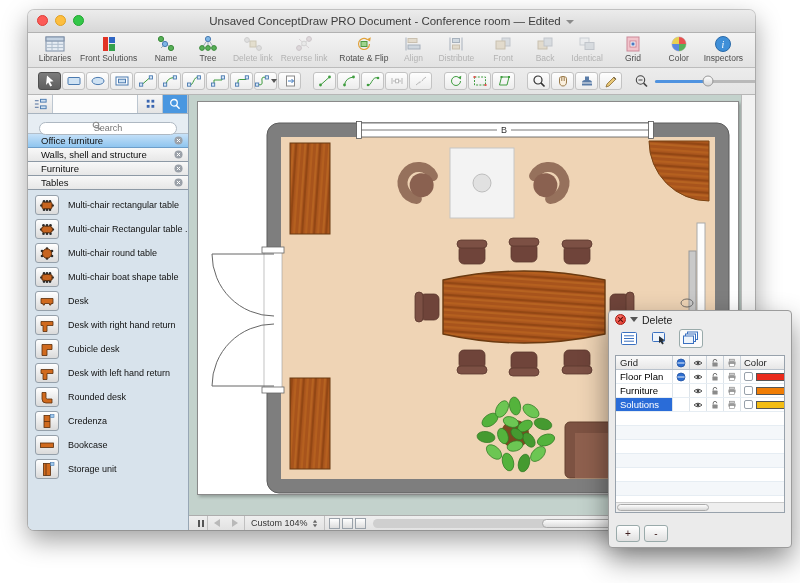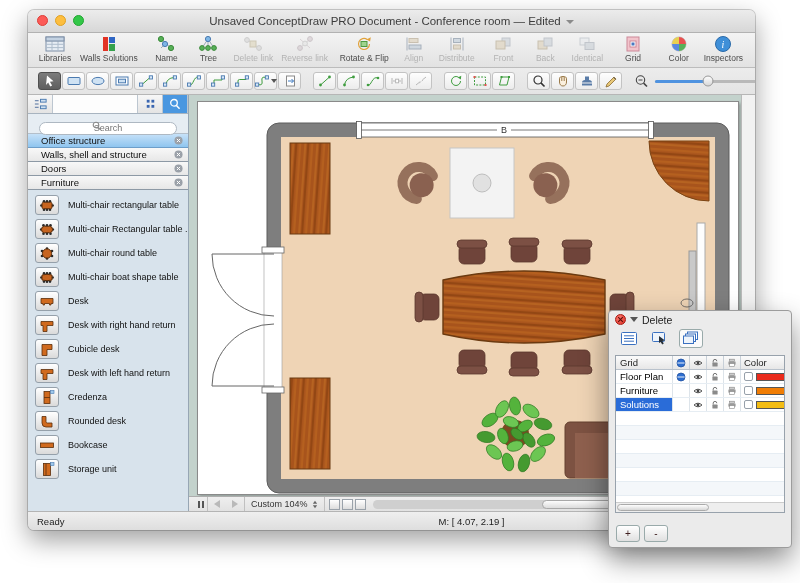--- a/index.html
+++ b/index.html
@@ -173,21 +173,21 @@
             <span class="tb-label">Libraries</span>
           </div>
           <div class="tb-item">
             <span class="tb-ic">
               <svg viewBox="0 0 22 18">
                 <rect x="5" y="2" width="5" height="14" fill="#e23325"></rect>
                 <rect x="11" y="2" width="6" height="6" fill="#2f66c4"></rect>
                 <rect x="11" y="9" width="6" height="7" fill="#35a14c"></rect>
               </svg>
             </span>
-            <span class="tb-label">Walls Solutions</span>
+            <span class="tb-label">Front Solutions</span>
           </div>
         </div>
         <div class="tb-group">
           <div class="tb-item">
             <span class="tb-ic">
               <svg viewBox="0 0 22 18">
                 <path d="M6 4l10 9M6 13l4-4" stroke="#9aa8b4" fill="none"></path>
                 <circle cx="6" cy="4" r="2.6" fill="#57b057" stroke="#3a8a3a"></circle>
                 <circle cx="16" cy="13" r="2.6" fill="#57b057" stroke="#3a8a3a"></circle>
                 <circle cx="10" cy="9" r="2.6" fill="#7fb7e6" stroke="#4a7ab0"></circle>
@@ -589,48 +589,48 @@
             <span style="position:absolute;left:27px;top:2px;display:flex;">
                 <svg viewBox="0 0 10 10">
                   <circle cx="4" cy="4" r="2.8" fill="none" stroke="#8a8a8a" stroke-width="1.1"></circle>
                   <path d="M6 6.2l2.6 2.6" stroke="#8a8a8a" stroke-width="1.2"></path>
                 </svg>
               </span>
           </span>
         </div>
         <ul class="cats">
             <li class="cat selected">
-              <span>Office structure</span>
+              <span>Office furniture</span>
               <span class="cat-close">
                 <svg viewBox="0 0 10 10">
                   <circle cx="5" cy="5" r="4.5" fill="#9aa0a8"></circle>
                   <path d="M3.2 3.2l3.6 3.6M6.8 3.2L3.2 6.8" stroke="#fff" stroke-width="1.1"></path>
                 </svg>
               </span>
             </li>
             <li class="cat">
               <span>Walls, shell and structure</span>
               <span class="cat-close">
                 <svg viewBox="0 0 10 10">
                   <circle cx="5" cy="5" r="4.5" fill="#9aa0a8"></circle>
                   <path d="M3.2 3.2l3.6 3.6M6.8 3.2L3.2 6.8" stroke="#fff" stroke-width="1.1"></path>
                 </svg>
               </span>
             </li>
             <li class="cat">
-              <span>Doors</span>
+              <span>Furniture</span>
               <span class="cat-close">
                 <svg viewBox="0 0 10 10">
                   <circle cx="5" cy="5" r="4.5" fill="#9aa0a8"></circle>
                   <path d="M3.2 3.2l3.6 3.6M6.8 3.2L3.2 6.8" stroke="#fff" stroke-width="1.1"></path>
                 </svg>
               </span>
             </li>
             <li class="cat">
-              <span>Furniture</span>
+              <span>Tables</span>
               <span class="cat-close">
                 <svg viewBox="0 0 10 10">
                   <circle cx="5" cy="5" r="4.5" fill="#9aa0a8"></circle>
                   <path d="M3.2 3.2l3.6 3.6M6.8 3.2L3.2 6.8" stroke="#fff" stroke-width="1.1"></path>
                 </svg>
               </span>
             </li>
           </ul>
         <ul class="shapes">
             <li class="shape">
@@ -748,37 +748,37 @@
                     <path d="M3 3.5h12v4h-2v6H9V7.5H3z" fill="#d06a1e" stroke="#5a2d0a" stroke-width="0.8" transform="translate(18,0) scale(-1,1)"></path>
                   </svg>
                 </span>
               </span>
               <span class="shape-label">Desk with left hand return</span>
             </li>
             <li class="shape">
               <span class="shape-box">
                 <span style="display:flex;">
                   <svg viewBox="0 0 18 15">
+                    <path d="M4 2.5h4v5q0 1.5 1.5 1.5H14v4H8q-4 0-4-4z" fill="#d06a1e" stroke="#5a2d0a" stroke-width="0.8"></path>
+                  </svg>
+                </span>
+              </span>
+              <span class="shape-label">Rounded desk</span>
+            </li>
+            <li class="shape">
+              <span class="shape-box">
+                <span style="display:flex;">
+                  <svg viewBox="0 0 18 15">
                     <rect x="6" y="1.5" width="6" height="12" fill="#d06a1e" stroke="#5a2d0a" stroke-width="0.8"></rect>
                     <path d="M6 7.5h6" stroke="#5a2d0a" stroke-width="0.8"></path>
                     <rect x="12.5" y="0.5" width="3.5" height="3" fill="#9ec8ec" stroke="#4a7ab0" stroke-width="0.6"></rect>
                   </svg>
                 </span>
               </span>
               <span class="shape-label">Credenza</span>
-            </li>
-            <li class="shape">
-              <span class="shape-box">
-                <span style="display:flex;">
-                  <svg viewBox="0 0 18 15">
-                    <path d="M4 2.5h4v5q0 1.5 1.5 1.5H14v4H8q-4 0-4-4z" fill="#d06a1e" stroke="#5a2d0a" stroke-width="0.8"></path>
-                  </svg>
-                </span>
-              </span>
-              <span class="shape-label">Rounded desk</span>
             </li>
             <li class="shape">
               <span class="shape-box">
                 <span style="display:flex;">
                   <svg viewBox="0 0 18 15">
                     <rect x="2.5" y="5" width="13" height="4.5" fill="#d06a1e" stroke="#5a2d0a" stroke-width="0.8"></rect>
                   </svg>
                 </span>
               </span>
               <span class="shape-label">Bookcase</span>
@@ -951,24 +951,20 @@
           <span class="page-sq" style="margin-left:4px;"></span>
           <span class="page-sq"></span>
           <span class="page-sq"></span>
           <span class="hscroll">
               <span class="thumb"></span>
             </span>
         </div>
       </div>
     </div>
 
-    <div class="statusbar">
-      <span>Ready</span>
-      <span class="coords">M: [ 4.07, 2.19 ]</span>
-    </div>
   </div>
 
   <div id="layers-palette">
     <div class="lp-title">
       <span class="lp-close">
         <svg viewBox="0 0 7 7">
             <path d="M1.2 1.2l4.6 4.6M5.8 1.2L1.2 5.8" stroke="#5a0d08" stroke-width="1.1"></path>
           </svg>
       </span>
       <span class="lp-disclosure"></span>

